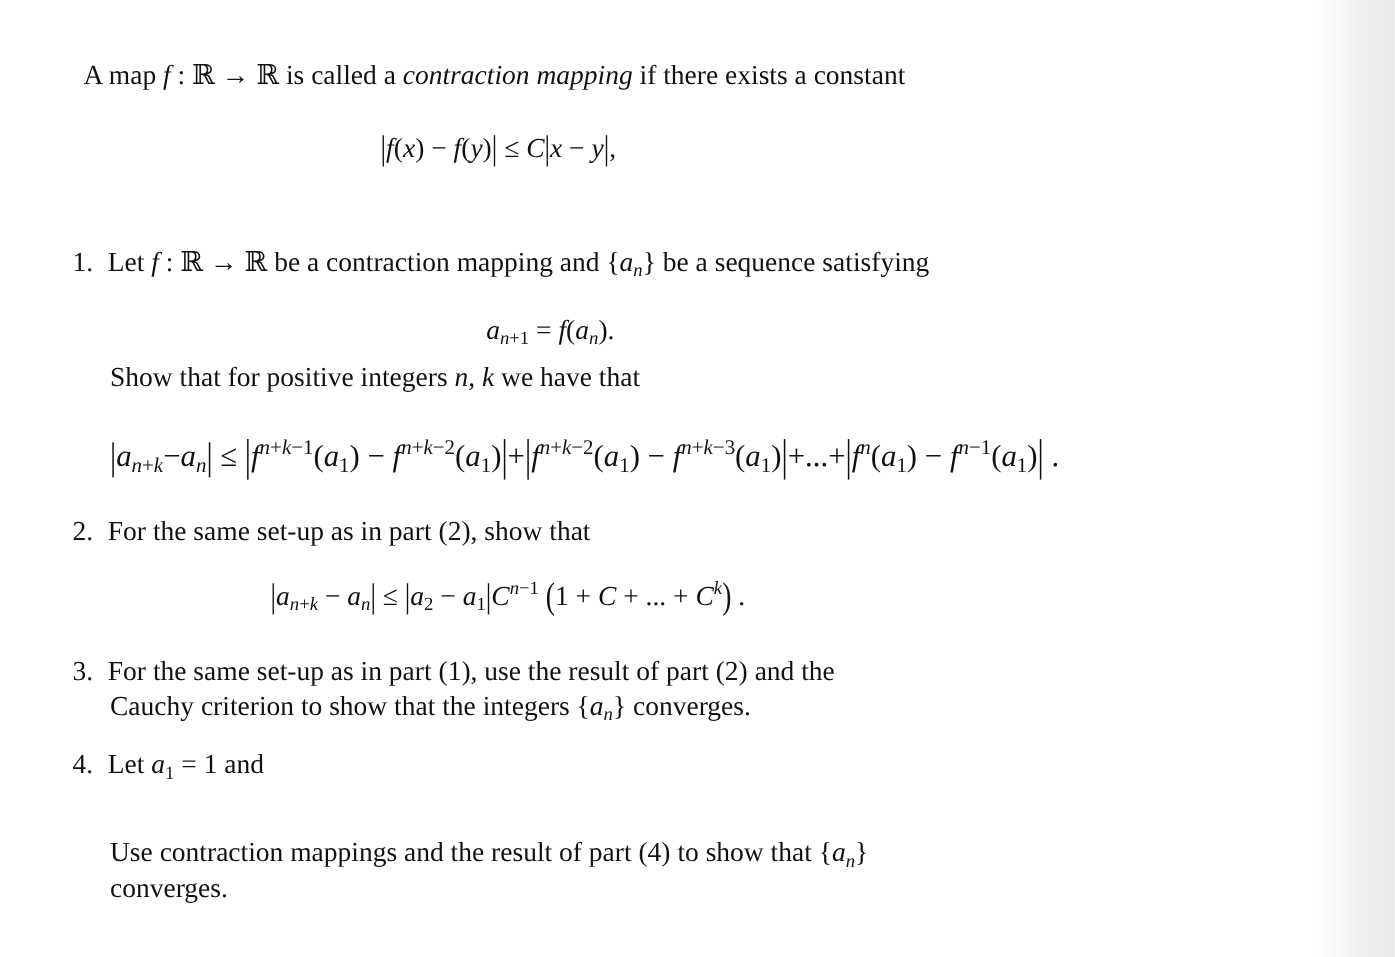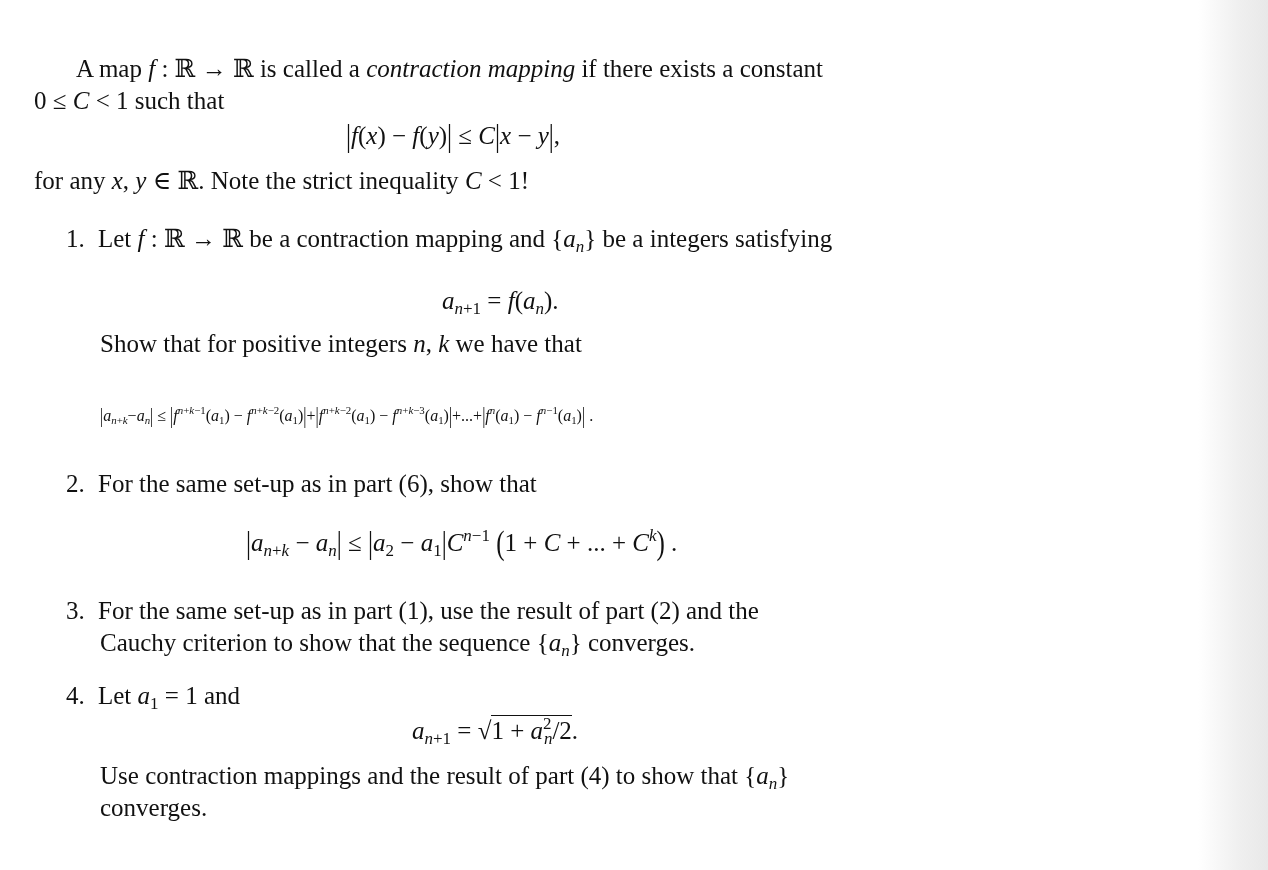--- a/index.html
+++ b/index.html
@@ -33,62 +33,53 @@
   .emph { font-style: italic; }
 </style>
 </head>
 <body>
 
 <div class="page">
 
   <div class="abs" style="left:76px; top:53px;">
     <span>A map </span><i>f</i> : ℝ → ℝ<span> is called a </span><span class="emph">contraction mapping</span><span> if there exists a constant</span>
   </div>
-  <div class="abs" style="left:34px; top:85px;">
-    <span>0 ≤ <i>C</i> &lt; 1</span><span> such that</span>
-  </div>
   <div class="abs" style="left:346px; top:120px;">
     <span class="bar">|</span><i>f</i>(<i>x</i>) − <i>f</i>(<i>y</i>)<span class="bar">|</span> ≤ <i>C</i><span class="bar">|</span><i>x</i> − <i>y</i><span class="bar">|</span>,
   </div>
-  <div class="abs" style="left:34px; top:165px;">
-    <span>for any </span><i>x</i>, <i>y</i> ∈ ℝ<span>. Note the strict inequality </span><i>C</i> &lt; 1<span>!</span>
-  </div>
 
   <div class="abs" style="left:66px; top:223px;">
-    <span class="num">1.</span><span>Let </span><i>f</i> : ℝ → ℝ<span> be a contraction mapping and </span>{<i>a</i><sub><i>n</i></sub>}<span> be a integers satisfying</span>
+    <span class="num">1.</span><span>Let </span><i>f</i> : ℝ → ℝ<span> be a contraction mapping and </span>{<i>a</i><sub><i>n</i></sub>}<span> be a sequence satisfying</span>
   </div>
   <div class="abs" style="left:442px; top:285px;">
     <i>a</i><sub><i>n</i>+1</sub> = <i>f</i>(<i>a</i><sub><i>n</i></sub>).
   </div>
   <div class="abs" style="left:100px; top:328px;">
     <span>Show that for positive integers </span><i>n</i>, <i>k</i><span> we have that</span>
   </div>
-  <div class="abs" style="left:100px; top:400px; font-size:16px;">
+  <div class="abs" style="left:100px; top:400px; font-size:28px;">
     <span class="bar">|</span><i>a</i><sub><i>n</i>+<i>k</i></sub>−<i>a</i><sub><i>n</i></sub><span class="bar">|</span> ≤ <span class="bigbar">|</span><i>f</i><sup><i>n</i>+<i>k</i>−1</sup>(<i>a</i><sub>1</sub>) − <i>f</i><sup><i>n</i>+<i>k</i>−2</sup>(<i>a</i><sub>1</sub>)<span class="bigbar">|</span>+<span class="bigbar">|</span><i>f</i><sup><i>n</i>+<i>k</i>−2</sup>(<i>a</i><sub>1</sub>) − <i>f</i><sup><i>n</i>+<i>k</i>−3</sup>(<i>a</i><sub>1</sub>)<span class="bigbar">|</span>+...+<span class="bigbar">|</span><i>f</i><sup><i>n</i></sup>(<i>a</i><sub>1</sub>) − <i>f</i><sup><i>n</i>−1</sup>(<i>a</i><sub>1</sub>)<span class="bigbar">|</span> .
   </div>
 
   <div class="abs" style="left:66px; top:468px;">
-    <span class="num">2.</span><span>For the same set-up as in part (6), show that</span>
+    <span class="num">2.</span><span>For the same set-up as in part (2), show that</span>
   </div>
   <div class="abs" style="left:246px; top:527px;">
     <span class="bar">|</span><i>a</i><sub><i>n</i>+<i>k</i></sub> − <i>a</i><sub><i>n</i></sub><span class="bar">|</span> ≤ <span class="bar">|</span><i>a</i><sub>2</sub> − <i>a</i><sub>1</sub><span class="bar">|</span><i>C</i><sup><i>n</i>−1</sup> <span class="bigparen">(</span>1 + <i>C</i> + ... + <i>C</i><sup><i>k</i></sup><span class="bigparen">)</span> .
   </div>
 
   <div class="abs" style="left:66px; top:595px;">
     <span class="num">3.</span><span>For the same set-up as in part (1), use the result of part (2) and the</span>
   </div>
   <div class="abs" style="left:100px; top:627px;">
-    <span>Cauchy criterion to show that the sequence </span>{<i>a</i><sub><i>n</i></sub>}<span> converges.</span>
+    <span>Cauchy criterion to show that the integers </span>{<i>a</i><sub><i>n</i></sub>}<span> converges.</span>
   </div>
 
   <div class="abs" style="left:66px; top:680px;">
     <span class="num">4.</span><span>Let </span><i>a</i><sub>1</sub> = 1<span> and</span>
-  </div>
-  <div class="abs" style="left:412px; top:715px;">
-    <i>a</i><sub><i>n</i>+1</sub> = <span class="sqrt">√</span><span class="radicand">1 + <i>a</i><sup>2</sup><sub style="margin-left:-0.45em;"><i>n</i></sub>/2</span>.
   </div>
   <div class="abs" style="left:100px; top:760px;">
     <span>Use contraction mappings and the result of part (4) to show that </span>{<i>a</i><sub><i>n</i></sub>}
   </div>
   <div class="abs" style="left:100px; top:792px;">
     <span>converges.</span>
   </div>
 </div>
 
 <div class="shade"></div>

